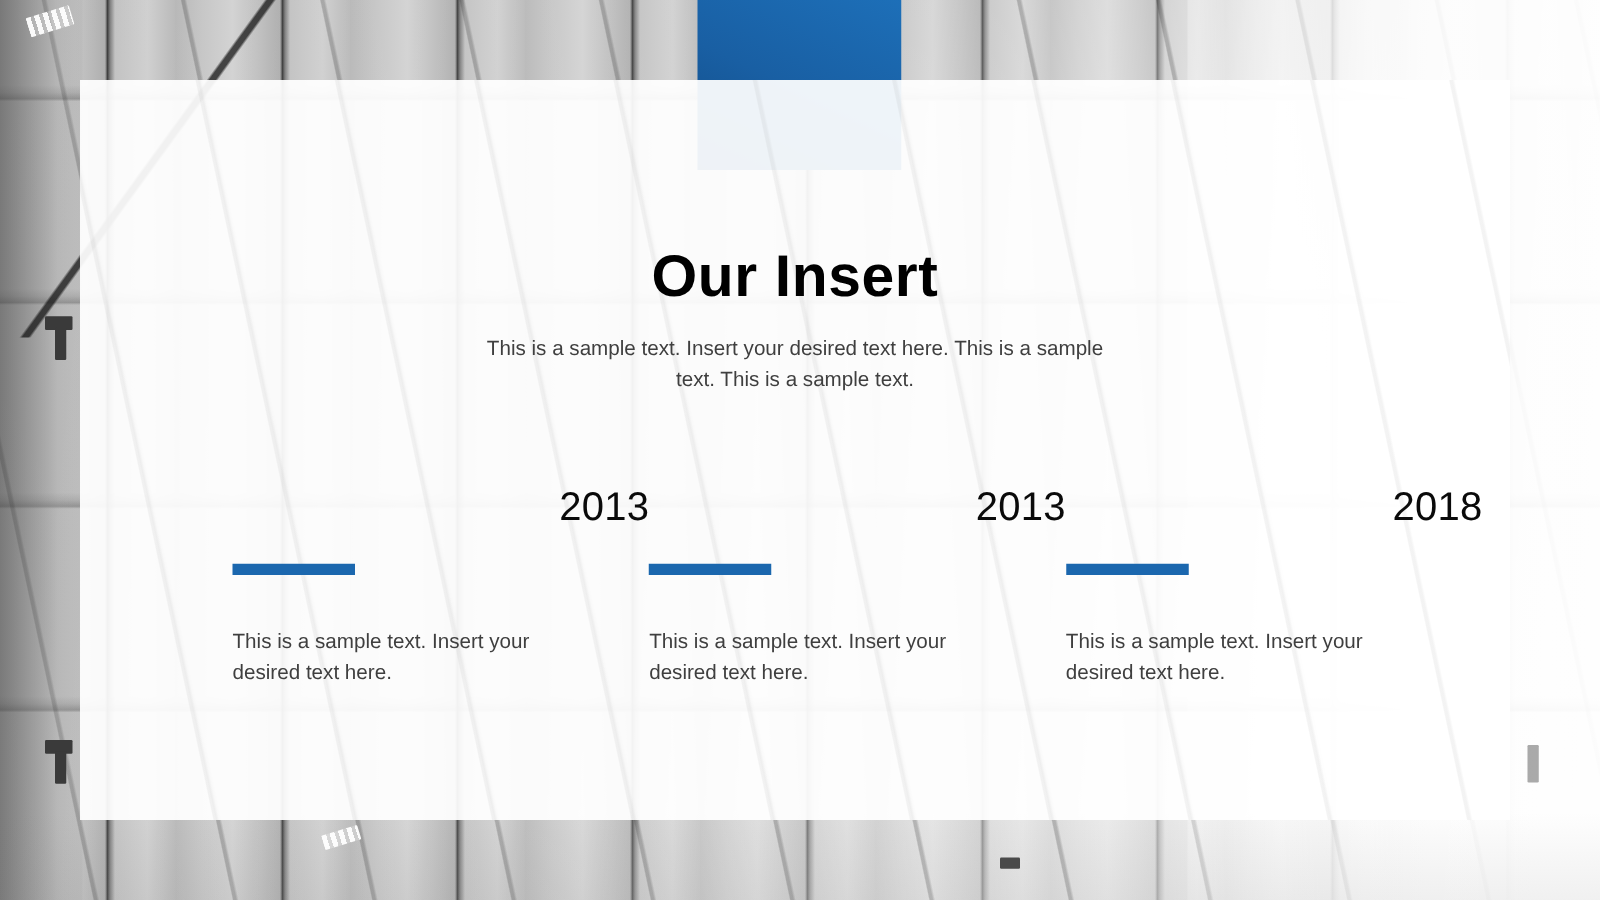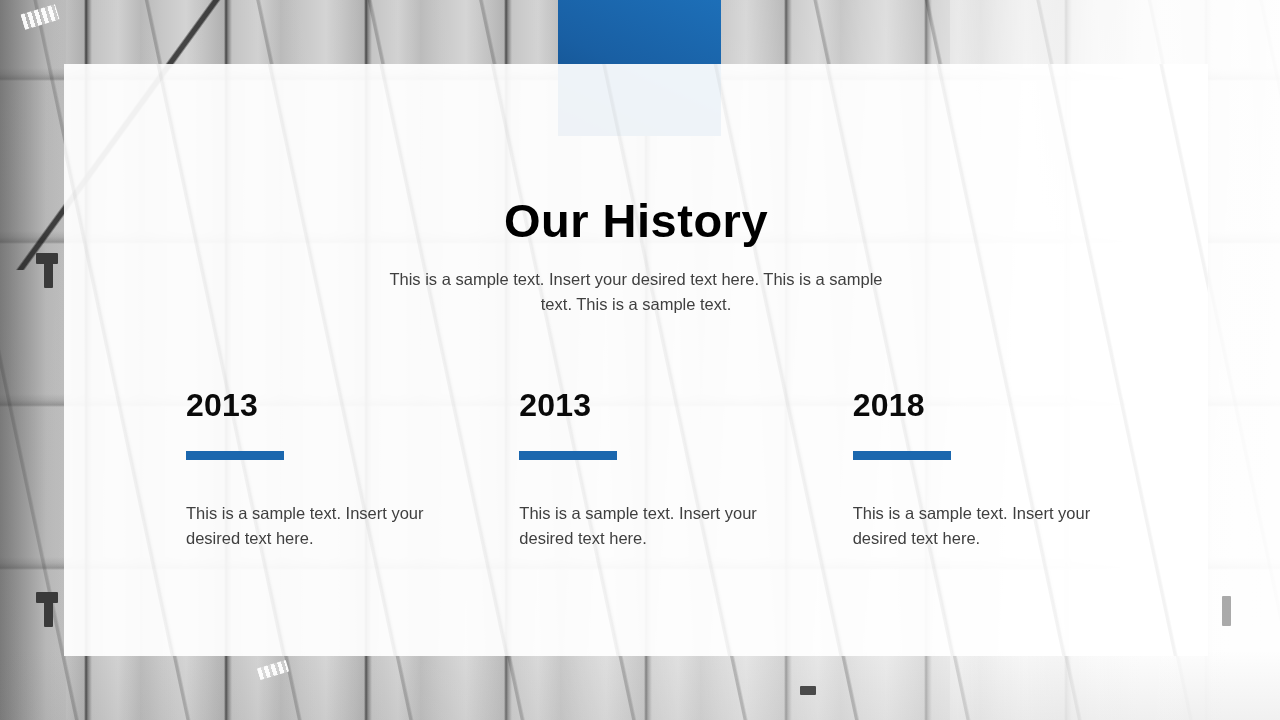--- a/index.html
+++ b/index.html
@@ -205,24 +205,25 @@
     left: 122px;
     top: 325px;
     width: 1000px;
     display: flex;
   }
   .tl-col {
     width: 339px;
   }
   .tl-year {
     font-size: 32px;
-    font-weight: 700;
+    font-weight: 400;
     color: #0a0a0a;
     line-height: 1;
     letter-spacing: 0.2px;
+    text-align: right;
   }
   .tl-bar {
     margin-top: 30px;
     width: 98px;
     height: 9px;
     background: #1b67ae;
   }
   .tl-body {
     margin-top: 41px;
     width: 238px;
@@ -251,21 +252,21 @@
   <div class="hw d"></div>
   <div class="hw e"></div>
   <div class="hw f"></div>
 
   <div class="blue-block"></div>
 
   <div class="card">
     <div class="card-veins"></div>
     <div class="card-inner">
 
-      <div class="slide-title">Our History</div>
+      <div class="slide-title">Our Insert</div>
 
       <div class="slide-subtitle">This is a sample text. Insert your desired text here. This is a sample text. This is a sample text.</div>
 
       <div class="timeline">
 
         <div class="tl-col">
           <div class="tl-year">2013</div>
           <div class="tl-bar"></div>
           <div class="tl-body">This is a sample text. Insert your desired text here.</div>
         </div>

